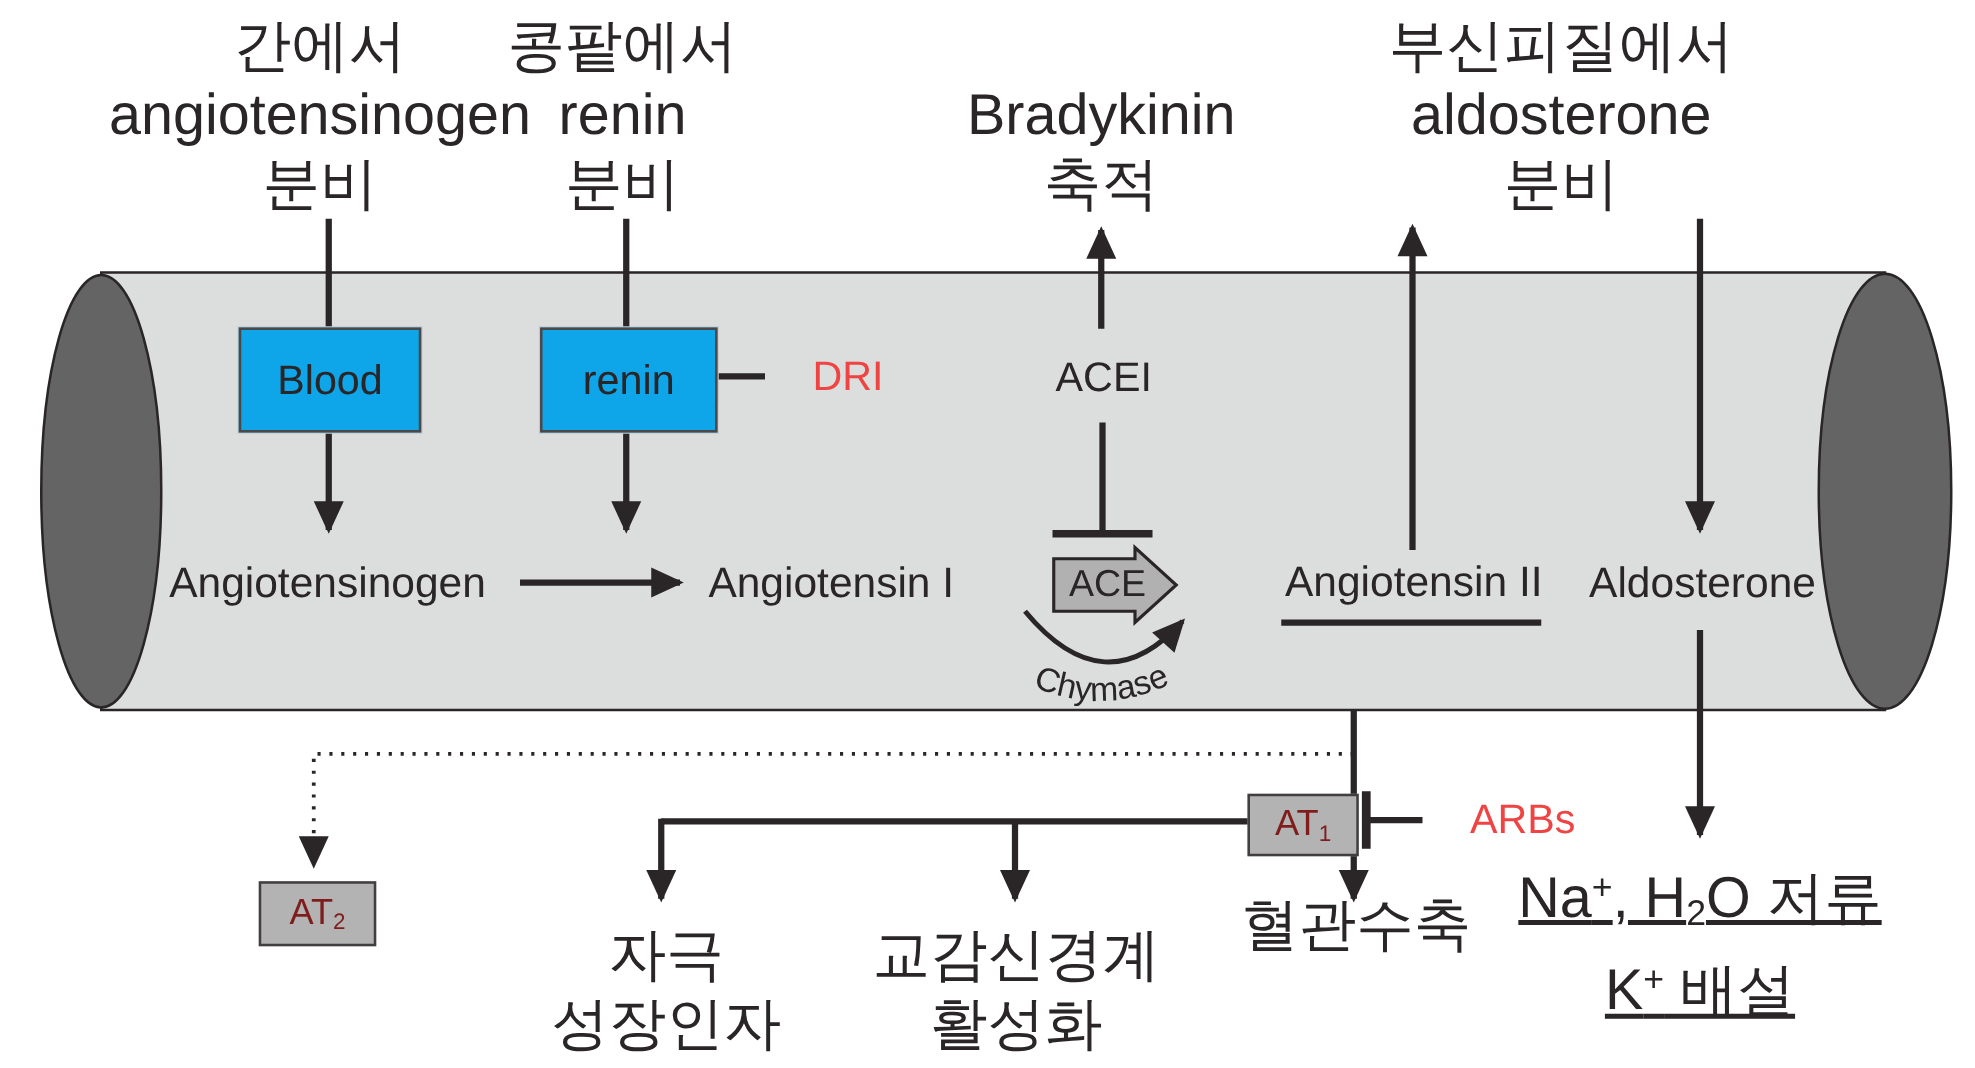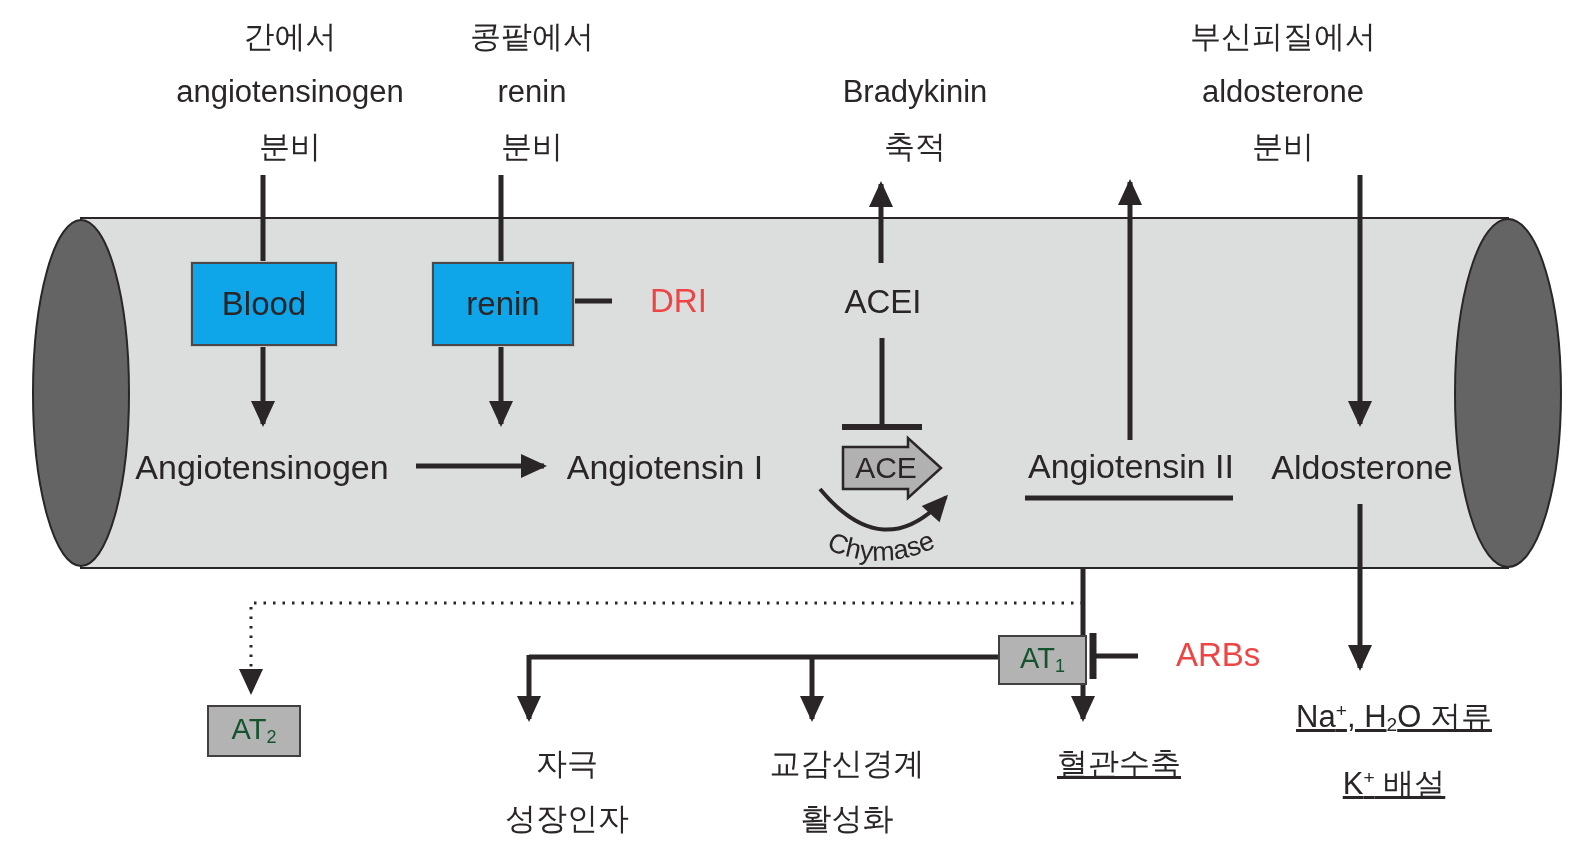--- a/index.html
+++ b/index.html
@@ -2,32 +2,32 @@
 <html><head>
 <meta charset="utf-8">
 <style>
   html,body{margin:0;padding:0;background:#ffffff;}
   #canvas{
     position:relative;width:1580px;height:854px;background:#ffffff;overflow:hidden;
     font-family:"Liberation Sans","DejaVu Sans",sans-serif;color:#2a2526;
   }
   #diagram-svg{position:absolute;left:0;top:0;}
   .lbl{position:absolute;transform:translateX(-50%);text-align:center;
-       font-size:31px;line-height:55px;white-space:nowrap;color:#2a2526;margin-left:34px;}
+       font-size:46px;line-height:55px;white-space:nowrap;color:#2a2526;}
   .ctr{position:absolute;transform:translate(-50%,-50%);font-size:34px;white-space:nowrap;color:#2a2526;}
   .left-anch{position:absolute;transform:translateY(-50%);font-size:33px;white-space:nowrap;color:#ef4444;margin-left:28px;}
   .whitebox{
     position:absolute;background:#0ea5e9;border:2px solid #4c4849;
     display:flex;align-items:center;justify-content:center;
     font-size:33px;color:#2a2526;box-shadow:0 0 0 1px #c9c9c9;
   }
   .graybox{
     position:absolute;background:#b3b3b3;border:2px solid #433f40;
     display:flex;align-items:center;justify-content:center;
-    font-size:29px;color:#14532d;
+    font-size:29px;color:#7f1d1d;
   }
   .graybox sub,.retline sub{font-size:0.62em;vertical-align:-0.25em;}
   .retline sup{font-size:0.62em;vertical-align:0.5em;}
   .retline{display:block;text-decoration:underline;}
   #retention-label{line-height:53px;}
 </style>
 </head>
 <body>
 
 <div id="canvas">
@@ -128,21 +128,21 @@
   </div>
 
   <div class="lbl" style="left:533px;top:736px;">
     <div>자극</div>
     <div>성장인자</div>
   </div>
   <div class="lbl" style="left:813px;top:736px;">
     <div>교감신경계</div>
     <div>활성화</div>
   </div>
-  <div class="lbl" style="left:1085px;top:736px;text-decoration:underline;">
+  <div class="lbl" style="left:1085px;top:712px;">
     <div>혈관수축</div>
   </div>
   <div class="lbl" id="retention-label" style="left:1360px;top:684px;">
     <span class="retline"><span>Na</span><sup>+</sup><span>, H</span><sub>2</sub><span>O  저류</span></span>
     <span class="retline"><span>K</span><sup>+</sup><span> 배설</span></span>
   </div>
 
 </div>
 
 </body></html>

